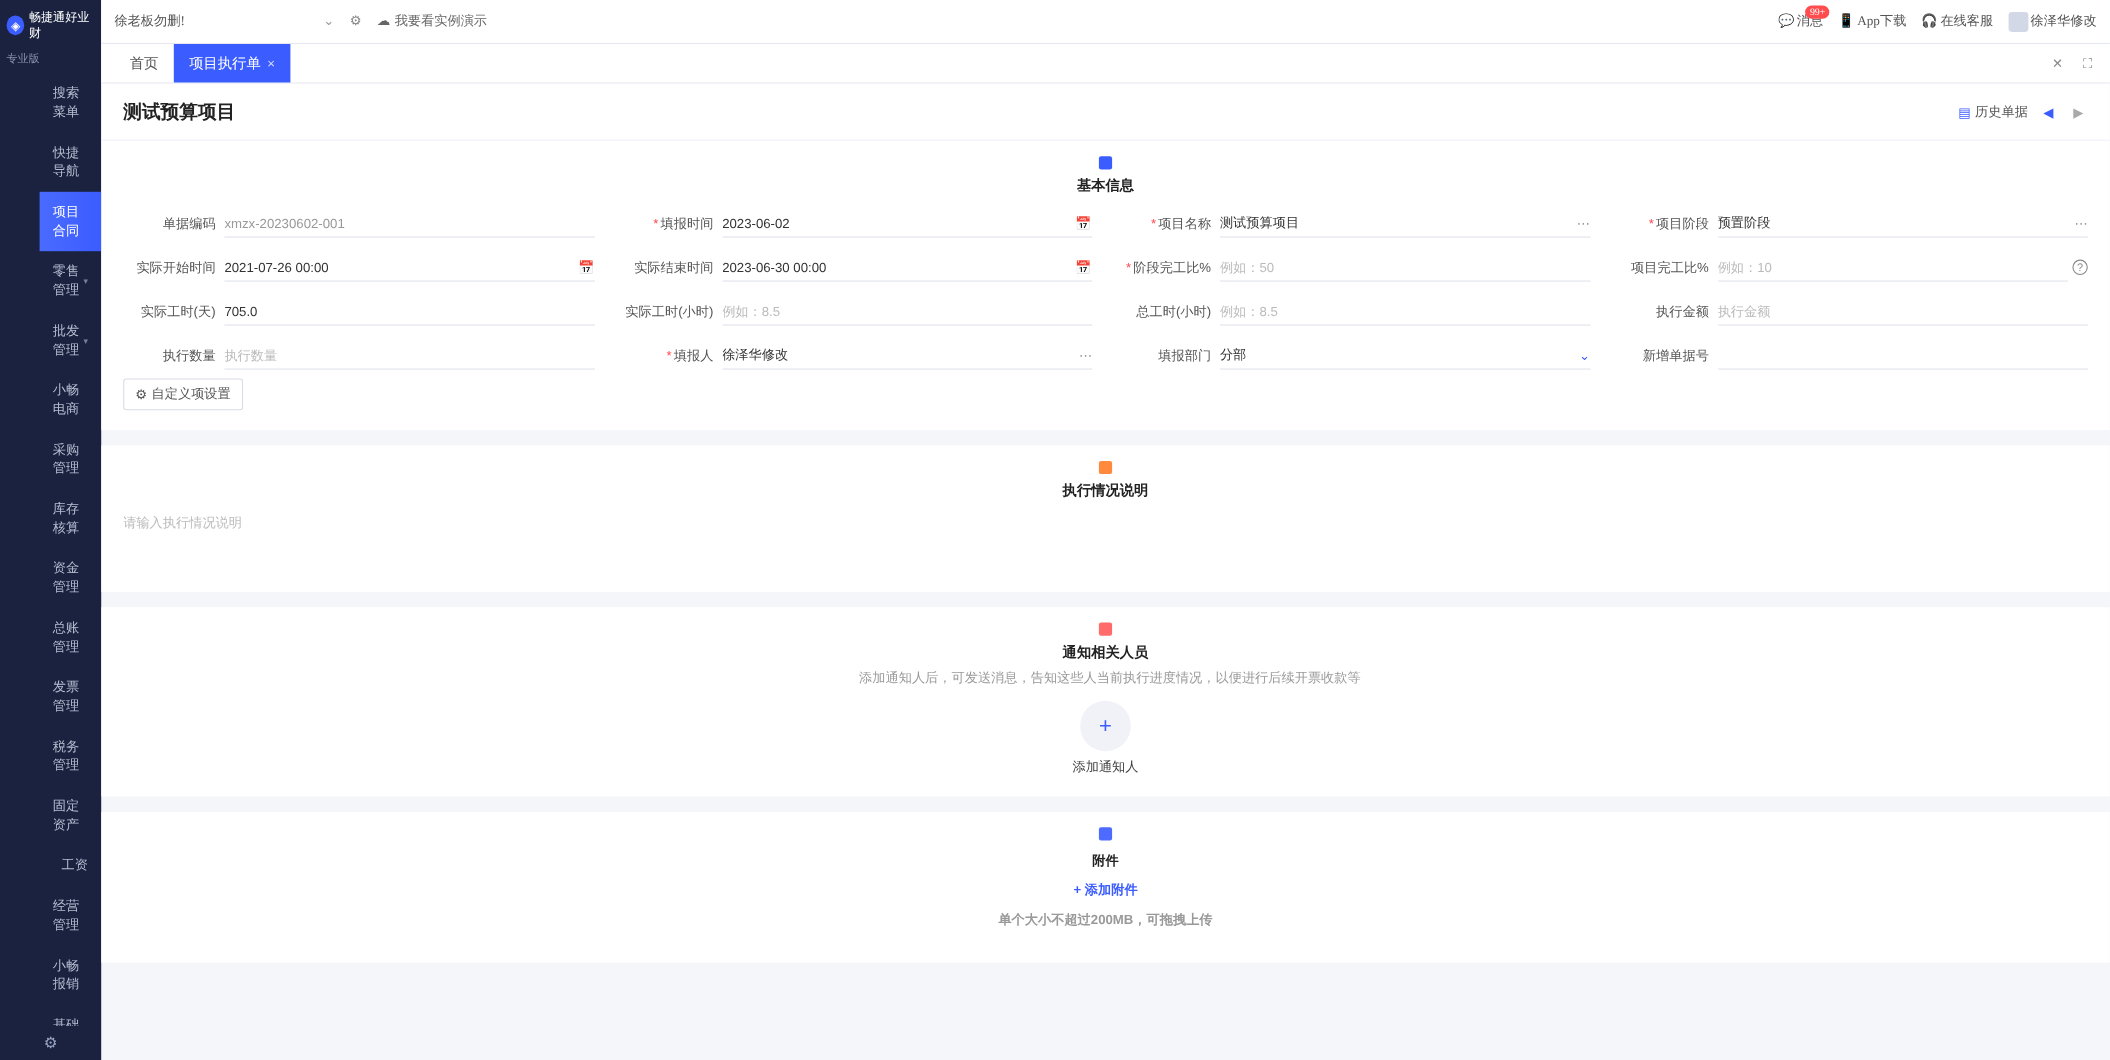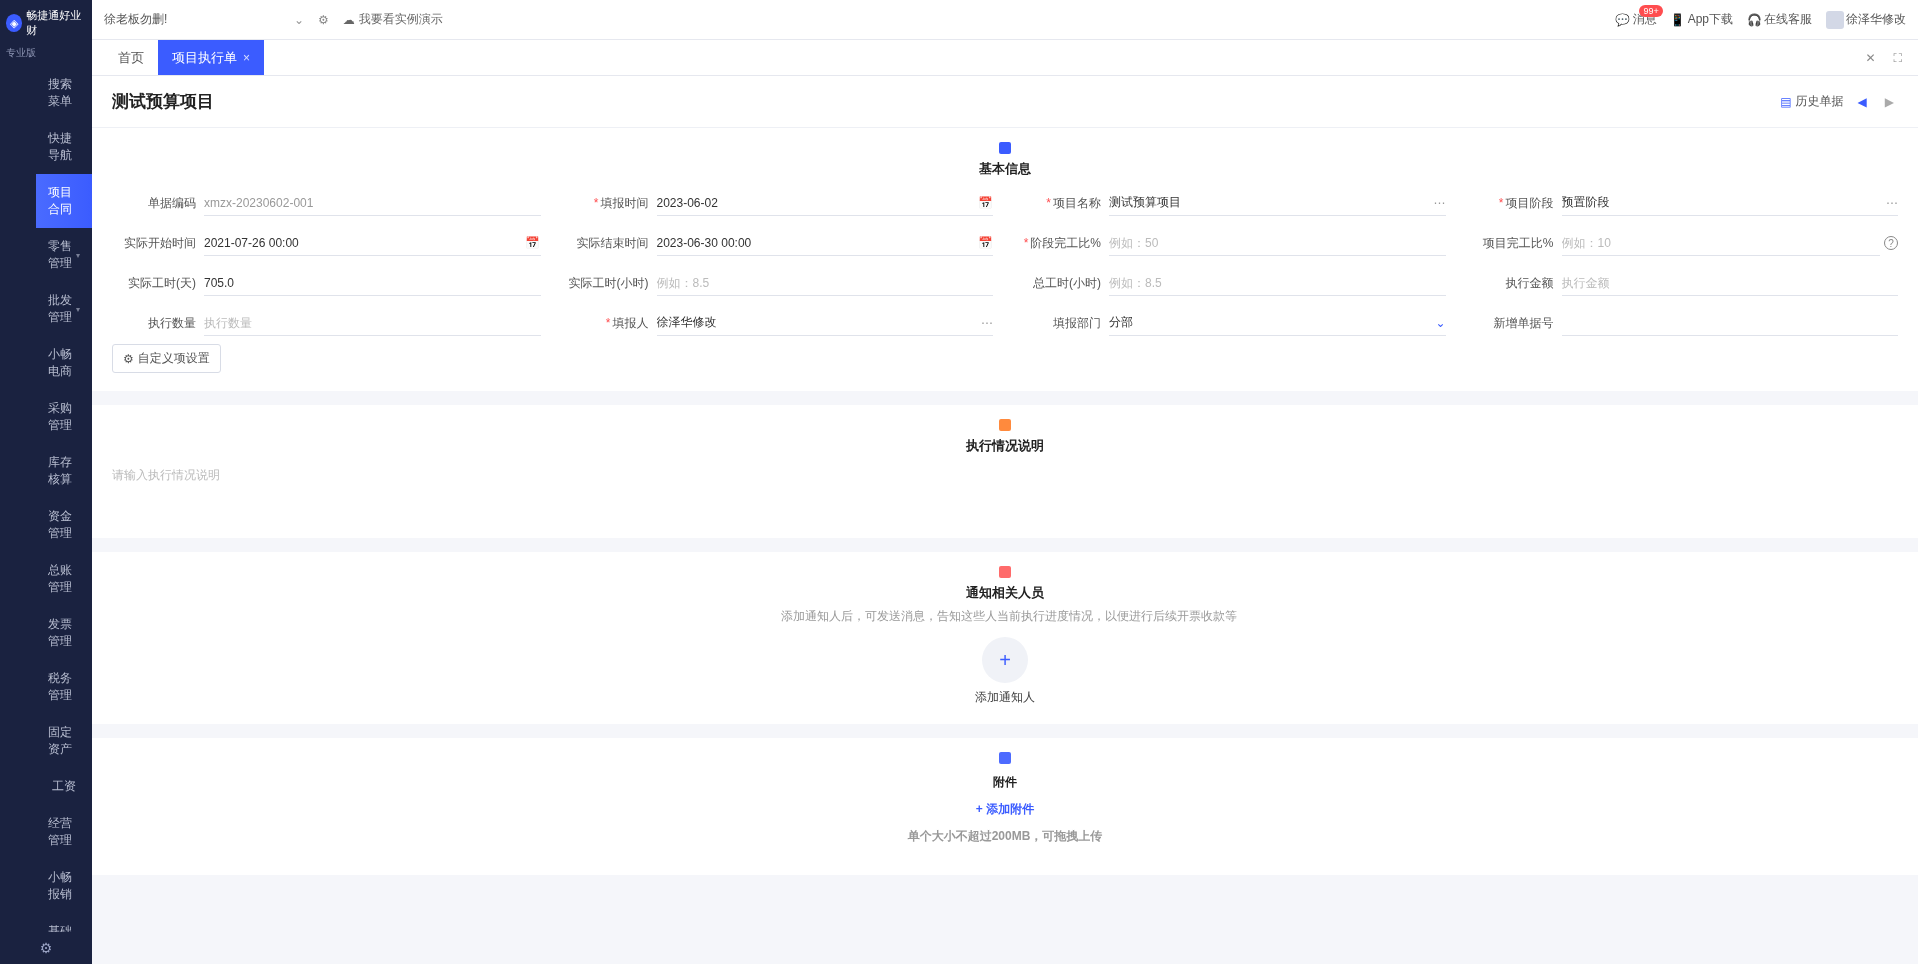--- a/index.html
+++ b/index.html
@@ -5,30 +5,30 @@
 * { box-sizing: border-box; margin: 0; padding: 0; }
 body { font-family: "Microsoft YaHei", "PingFang SC", Arial, sans-serif; font-size: 12px; color: #333; background: #f5f6fa; overflow: hidden; }
 .app { display: flex; height: 100vh; width: 100vw; }
 
 
 .sidebar { width: 92px; background: #1a2240; color: #b8bed0; display: flex; flex-direction: column; flex-shrink: 0; }
 .logo { padding: 8px 6px; display: flex; align-items: center; gap: 4px; color: #fff; font-size: 11px; }
 .logo-icon { width: 18px; height: 18px; background: #3b5cff; border-radius: 50%; display: inline-flex; align-items: center; justify-content: center; }
 .edition { font-size: 10px; color: #8a92b0; padding: 0 6px 6px; }
 .nav { flex: 1; overflow-y: auto; }
-.nav-item { padding: 10px 12px; font-size: 12px; cursor: pointer; display: flex; align-items: center; justify-content: center; margin-left: 36px; }
+.nav-item { padding: 10px 12px; font-size: 12px; cursor: pointer; display: flex; align-items: center; justify-content: flex-end; margin-left: 36px; }
 .nav-item.active { background: linear-gradient(90deg,#4a6bff,#3b5cff); color: #fff; }
 .nav-item .caret { font-size: 8px; opacity: .6; }
 .sidebar-footer { padding: 8px; text-align: center; font-size: 14px; color: #9aa3c4; cursor: pointer; }
 
 
 .main { flex: 1; display: flex; flex-direction: column; min-width: 0; }
 
 
-.topbar { height: 40px; background: #fff; border-bottom: 1px solid #e6e8ef; display: flex; align-items: center; padding: 0 12px; gap: 10px; }
+.topbar { height: 40px; background: #fff; border-bottom: 1px solid #e6e8ef; display: flex; align-items: center; padding: 0 12px; gap: 10px; font-family: Liberation Serif, serif; }
 .org { display: flex; align-items: center; gap: 4px; flex: 0 0 200px; color: #555; }
 .org .chev { color: #999; }
 .top-icon { color: #888; cursor: pointer; padding: 4px; }
 .demo { display: flex; align-items: center; gap: 4px; color: #666; cursor: pointer; }
 .top-spacer { flex: 1; }
 .top-right { display: flex; align-items: center; gap: 14px; color: #555; }
 .msg { position: relative; display: flex; align-items: center; gap: 2px; cursor: pointer; }
 .badge { position: absolute; top: -6px; right: -6px; background: #ff4d4f; color: #fff; border-radius: 8px; font-size: 9px; padding: 0 4px; line-height: 12px; }
 .avatar { width: 18px; height: 18px; background: #d3d8e6; border-radius: 3px; display: inline-block; }
 

